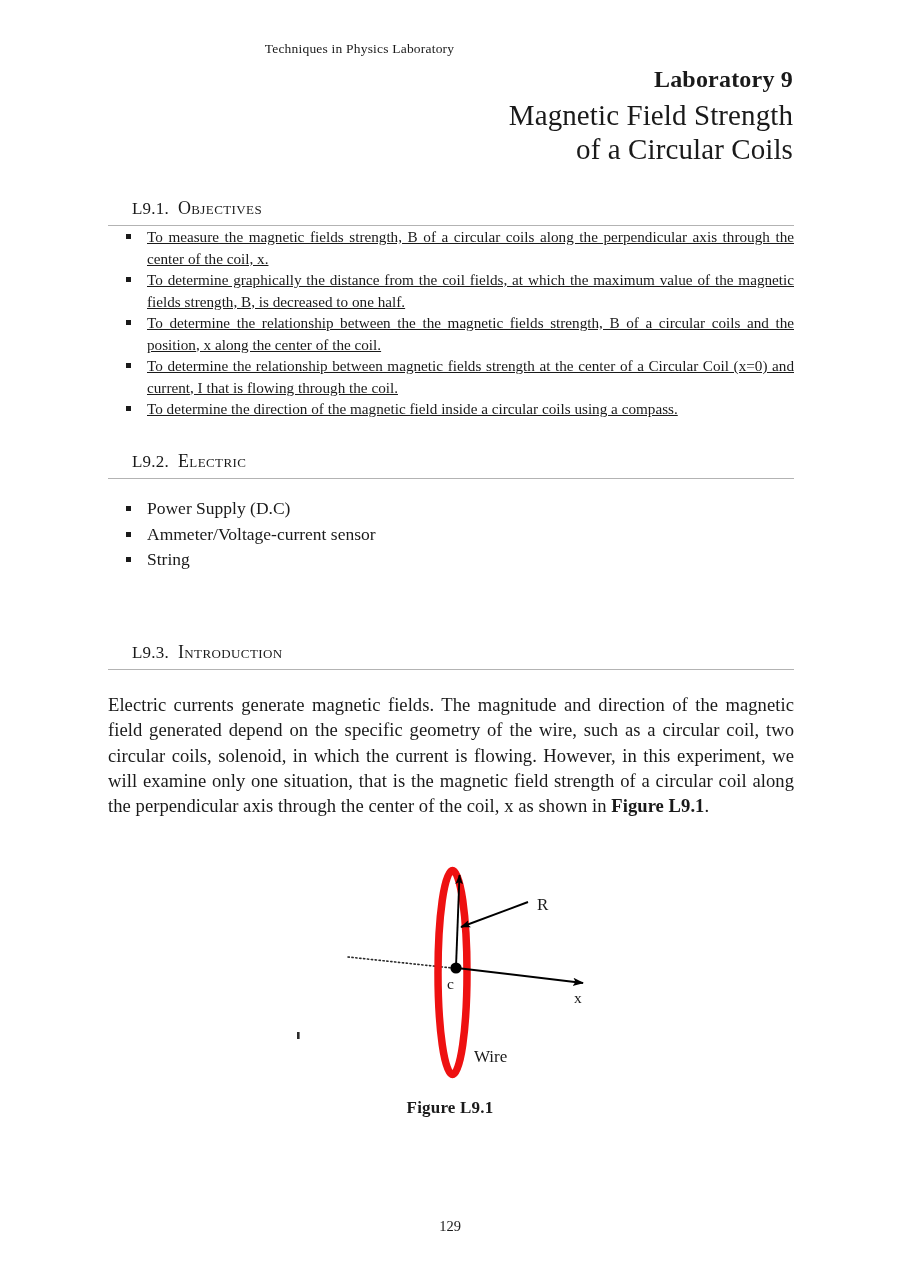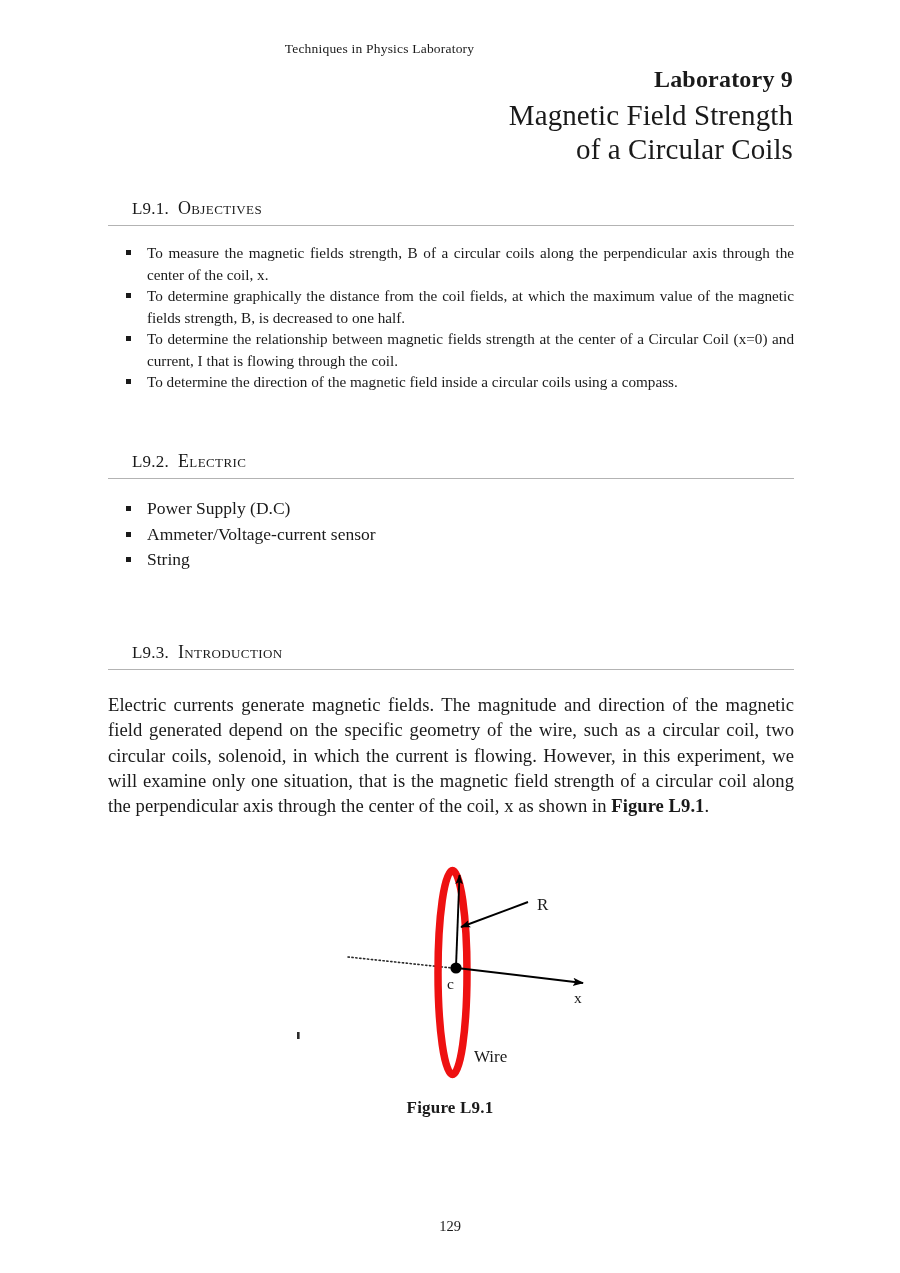--- a/index.html
+++ b/index.html
@@ -20,21 +20,20 @@
   
   .running-head {
     position: absolute;
     top: 41px;
     left: 0;
     width: 719px;
     text-align: center;
     font-size: 13.5px;
     letter-spacing: 0.2px;
     color: #1a1a1a;
-    padding-left: 20px;
   }
 
   
   .title-block {
     position: absolute;
     top: 60px;
     right: 107px;
     width: 620px;
     text-align: right;
   }
@@ -161,23 +160,24 @@
     <div class="title-lab">Laboratory 9</div>
     <div class="title-sub">Magnetic Field Strength</div>
     <div class="title-sub">of a Circular Coils</div>
   </div>
 
   <div class="section" style="top:197px;">
     <div class="section-head">
       <span class="num">L9.1.</span><span class="name">Objectives</span>
     </div>
     <div class="rule"></div>
-    <ul class="bullets obj-list" style="margin-top:16px;">
+    <ul class="bullets obj-list" style="margin-top:0;text-decoration:underline;">
       <li>To measure the magnetic fields strength, B of a circular coils along the perpendicular axis through the center of the coil, x.</li>
       <li>To determine graphically the distance from the coil fields, at which the maximum value of the magnetic fields strength, B, is decreased to one half.</li>
+      <li>To determine the relationship between the the magnetic fields strength, B of a circular coils and the position, x along the center of the coil.</li>
       <li>To determine the relationship between magnetic fields strength at the center of a Circular Coil (x=0) and current, I that is flowing through the coil.</li>
       <li>To determine the direction of the magnetic field inside a circular coils using a compass.</li>
     </ul>
   </div>
 
   <div class="section" style="top:450px;">
     <div class="section-head">
       <span class="num">L9.2.</span><span class="name">Electric</span>
     </div>
     <div class="rule"></div>

